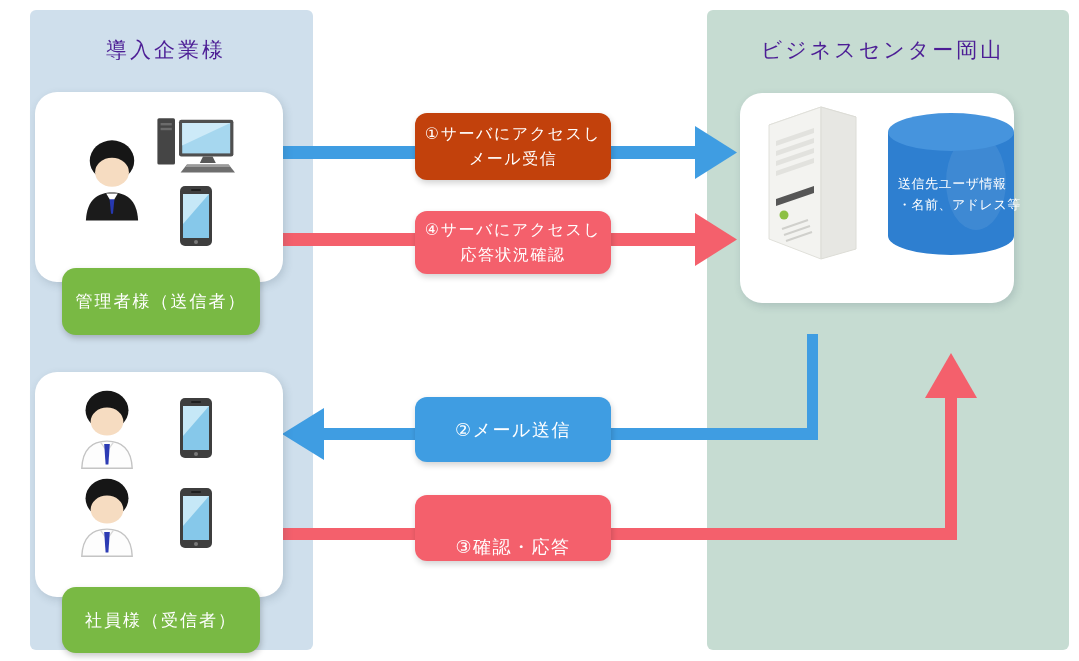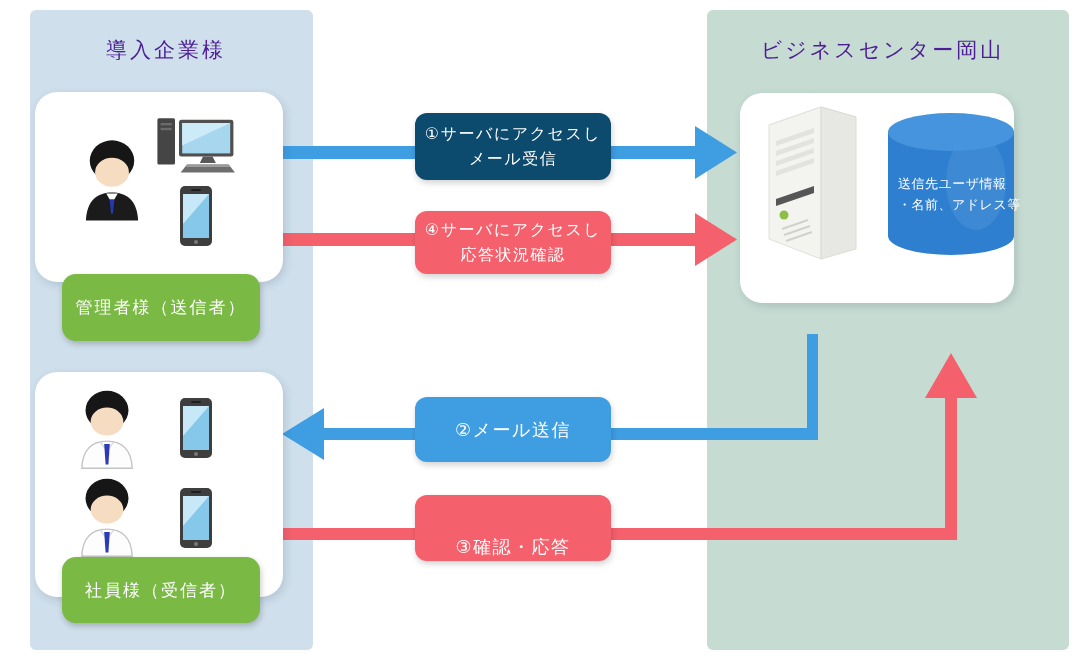--- a/index.html
+++ b/index.html
@@ -22,22 +22,22 @@
   #admin-box{left:35px;top:92px;width:248px;height:190px;}
   #employees-box{left:35px;top:372px;width:248px;height:225px;}
   #server-box{left:740px;top:93px;width:274px;height:210px;}
   .icon{position:absolute;}
   .green-label{
     position:absolute;border-radius:14px;color:#fff;
     display:flex;align-items:center;justify-content:center;
     font-size:17px;letter-spacing:2px;white-space:nowrap;
     box-shadow:1px 3px 6px rgba(0,0,0,.22);
   }
-  #admin-label{left:62px;top:274px;width:198px;height:67px;}
-  #employees-label{left:62px;top:557px;width:198px;height:66px;}
+  #admin-label{left:62px;top:268px;width:198px;height:67px;}
+  #employees-label{left:62px;top:587px;width:198px;height:66px;}
   #server-label{left:759px;top:276px;width:268px;height:51px;}
   .arrows{position:absolute;left:0;top:0;pointer-events:none;}
   .flow-label{
     position:absolute;border-radius:12px;color:#fff;
     display:flex;flex-direction:column;align-items:center;justify-content:center;
     font-size:16px;letter-spacing:1.5px;line-height:1.55;white-space:nowrap;
     box-shadow:1px 3px 6px rgba(0,0,0,.18);
   }
   #flow1-label{left:415px;top:113px;width:196px;height:67px;}
   #flow4-label{left:415px;top:211px;width:196px;height:63px;}
@@ -164,21 +164,21 @@
       <path d="M0,20 V124 A63,19 0 0 0 126,124 V20 Z" fill="#2e7fd0"></path>
       <ellipse cx="88" cy="70" rx="30" ry="48" fill="#ffffff" opacity="0.08"></ellipse>
       <ellipse cx="63" cy="20" rx="63" ry="19" fill="#4694dd"></ellipse>
     </svg>
     <div class="db-text">
       <div>送信先ユーザ情報</div>
       <div>・名前、アドレス等</div>
     </div>
   </div>
 
-  <div class="flow-label" id="flow1-label" style="background-color: #0c4a6e;">
+  <div class="flow-label" id="flow1-label" style="background-color: #c2410c;">
     <span>①サーバにアクセスし</span>
     <span>メール受信</span>
   </div>
   <div class="flow-label" id="flow4-label" style="background-color: rgb(244, 96, 108);">
     <span>④サーバにアクセスし</span>
     <span>応答状況確認</span>
   </div>
   <div class="flow-label" id="flow2-label" style="background-color: rgb(63, 157, 226);">
     <span>②メール送信</span>
   </div>

